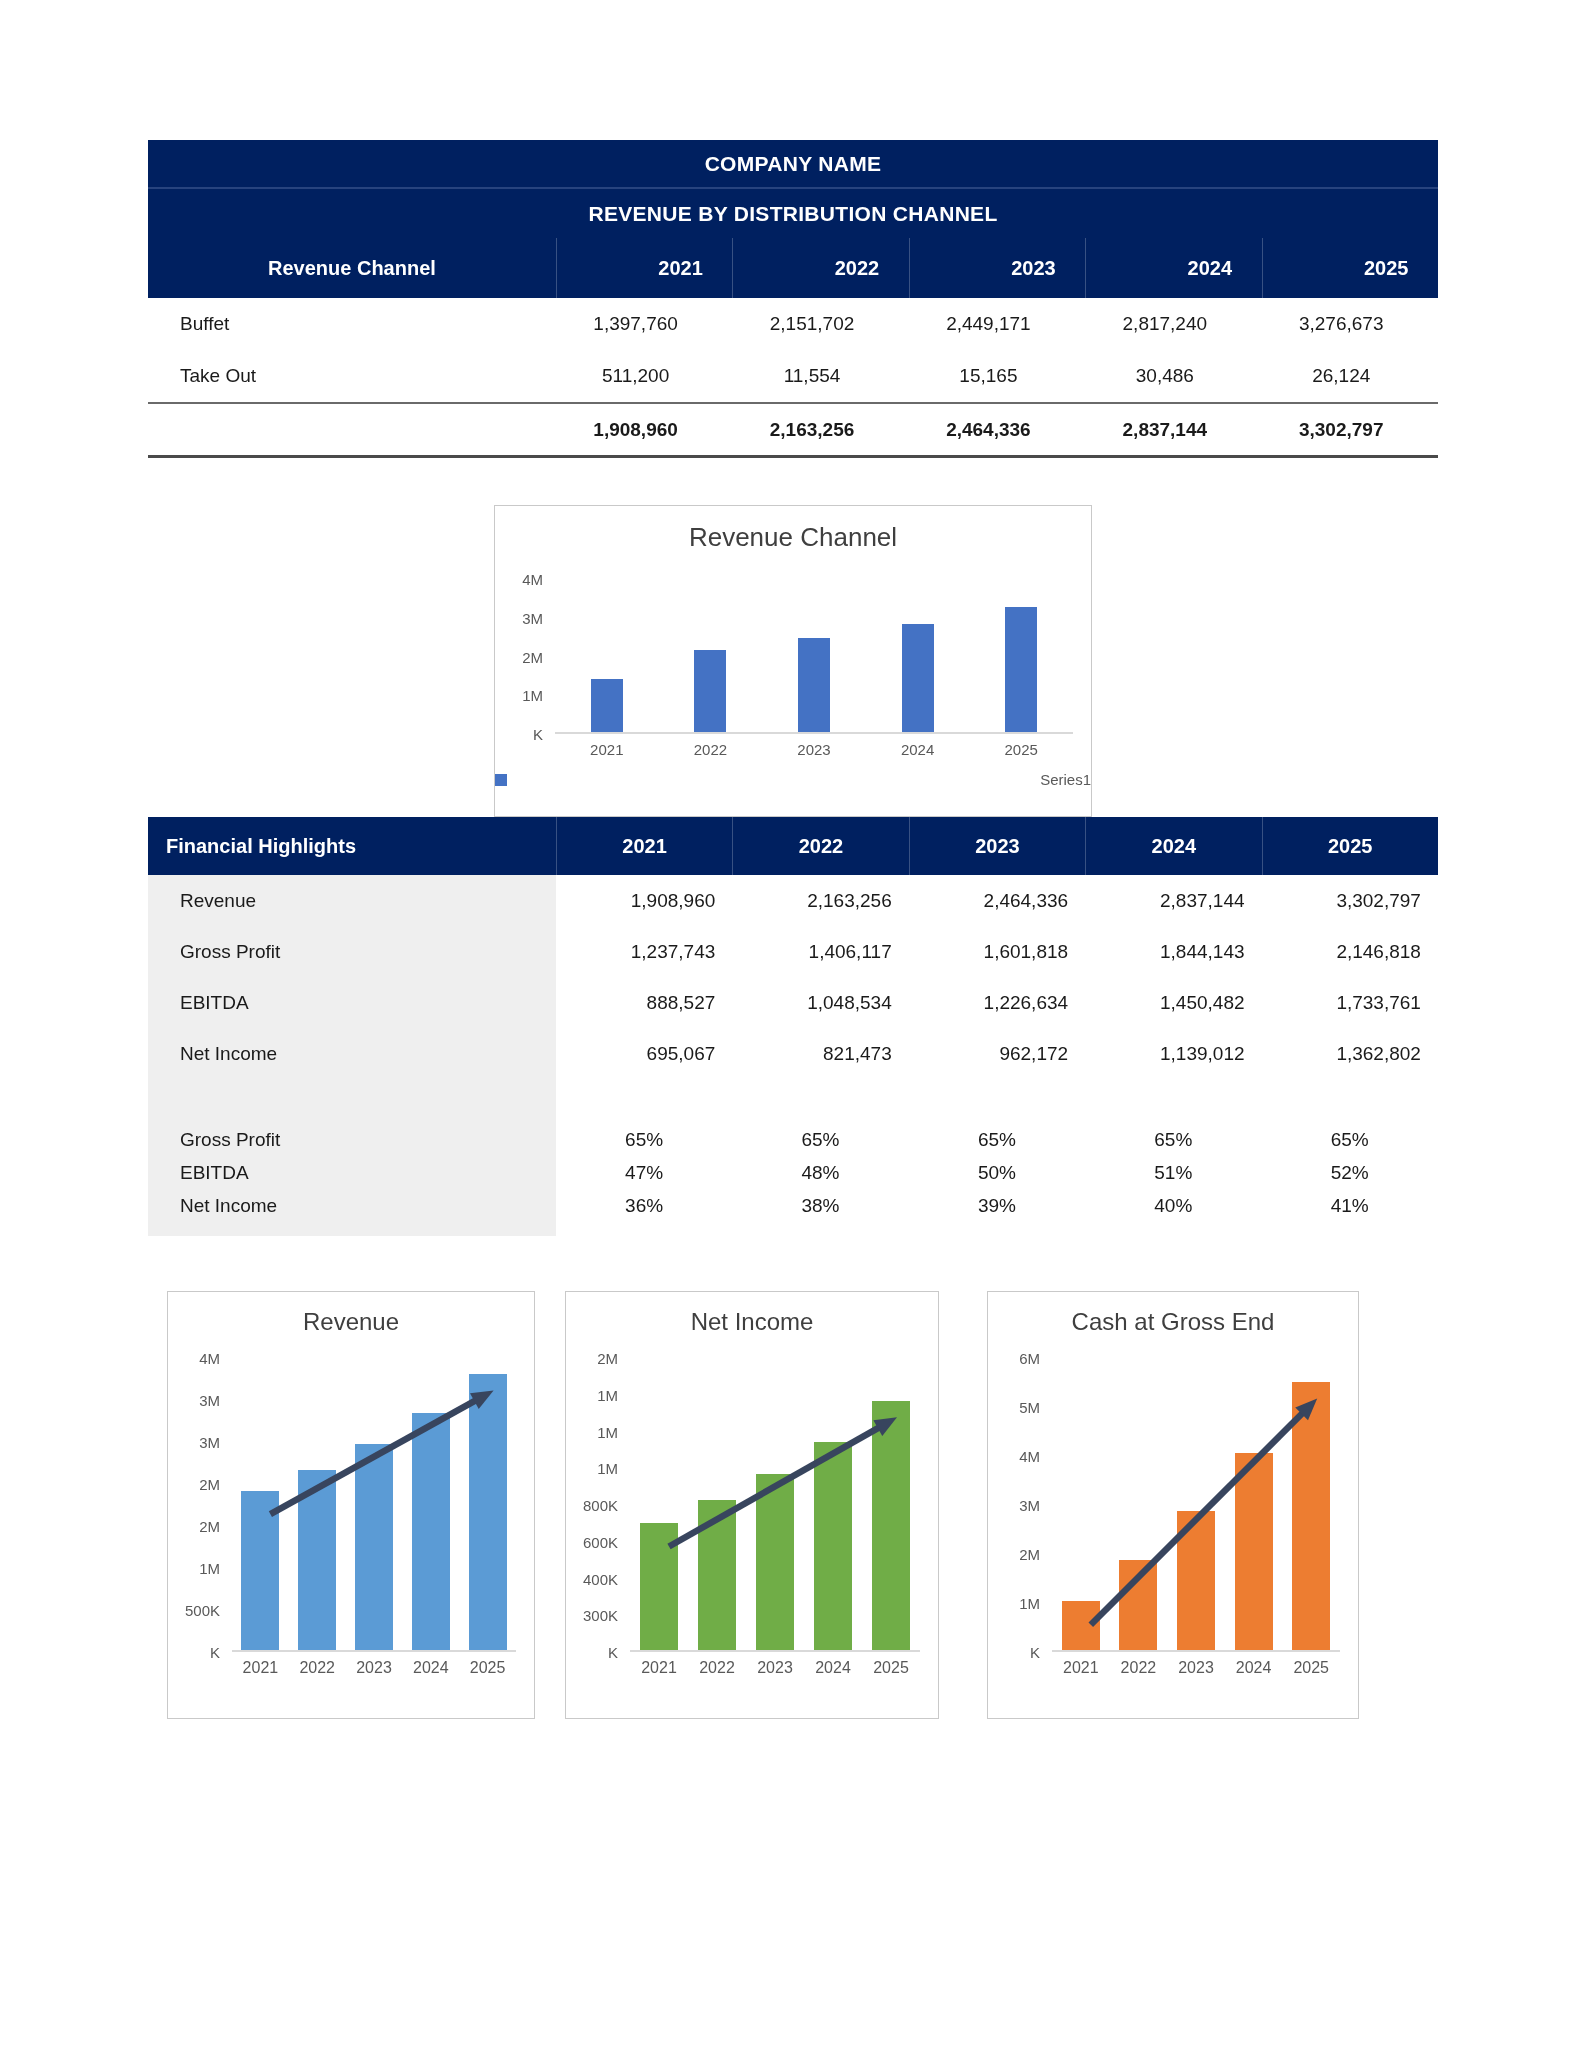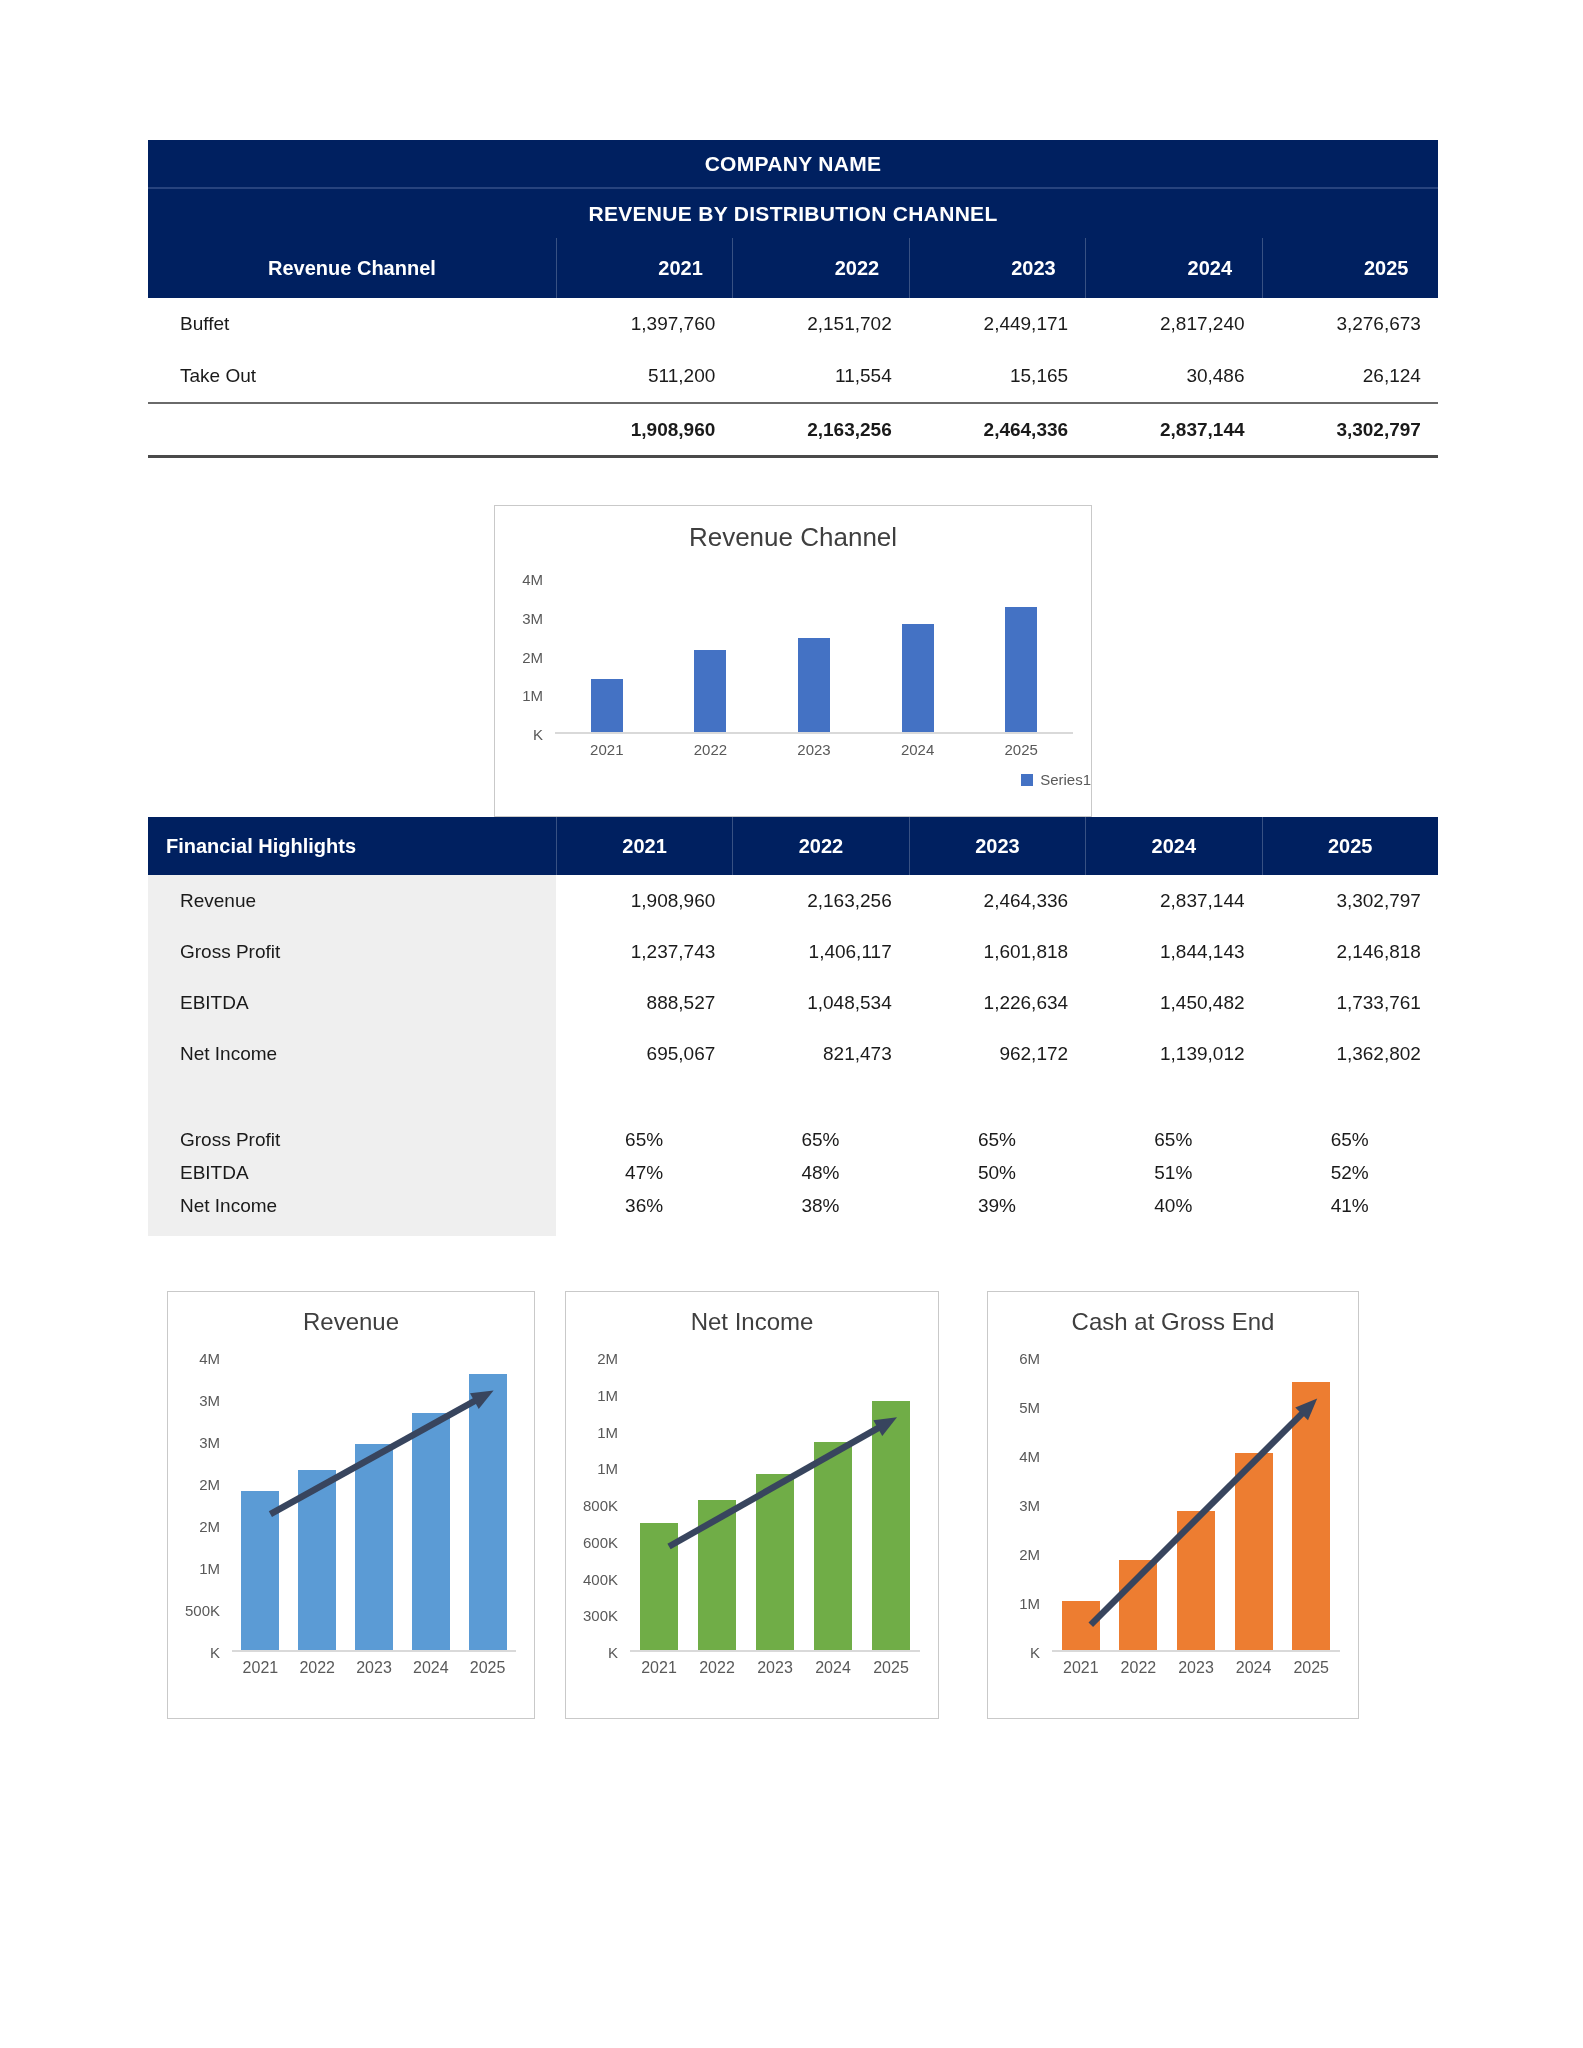--- a/index.html
+++ b/index.html
@@ -37,21 +37,21 @@
   .col-label{width:31.62%;display:flex;align-items:center;}
   .t1 .thead .col-label{justify-content:center;}
   .fh .thead .col-label{justify-content:flex-start;padding-left:18px;}
   .col-year{
     width:13.676%;display:flex;align-items:center;justify-content:center;
     border-left:1px solid rgba(255,255,255,.22);
   }
   .t1 .col-year span{transform:translateX(36px);}
   .trow{display:flex;align-items:center;height:52px;font-size:19px;}
   .trow .col-label{padding-left:32px;}
-  .cv{width:13.676%;text-align:right;padding-right:17px;font-variant-numeric:tabular-nums;}
+  .cv{width:13.676%;text-align:center;padding-right:17px;font-variant-numeric:tabular-nums;}
   .t1 .trow.total{height:56px;font-weight:bold;border-top:2px solid #6a6a6a;border-bottom:3px solid #4a4a4a;}
 
   .fh .frow{display:flex;align-items:stretch;}
   .fh .fl{width:31.62%;background:var(--label-bg);display:flex;align-items:center;padding-left:32px;}
   .fh .frow{height:51px;font-size:19px;}
   .fh .frow.spacer{height:44px;}
   .fh .frow.pct{height:33px;}
   .fh .frow.padrow{height:14px;}
   .fh .fv{width:13.676%;display:flex;align-items:center;justify-content:flex-end;padding-right:17px;font-variant-numeric:tabular-nums;}
   .fh .fp{width:13.676%;display:flex;align-items:center;justify-content:center;}
@@ -71,21 +71,21 @@
   .main .y-axis{width:60px;}
   .small .y-axis{width:64px;}
   .y-axis span{position:absolute;right:12px;transform:translateY(-50%);white-space:nowrap;}
   .chart-plot{position:relative;flex:1;border-bottom:2px solid var(--grid);}
   .main .chart-plot,.main .y-axis{height:155px;}
   .small .chart-plot,.small .y-axis{height:294px;}
   .bar{position:absolute;bottom:0;transform:translateX(-50%);}
   .x-axis{display:flex;margin-top:7px;color:var(--axis-text);font-size:16px;}
   .x-axis .xs{flex:1;text-align:center;}
   .main .x-axis{font-size:15px;}
-  .legend{display:flex;align-items:center;justify-content:flex-end;gap:7px;margin-top:13px;color:var(--axis-text);font-size:15px;}
+  .legend{display:flex;align-items:center;justify-content:space-between;gap:7px;margin-top:13px;color:var(--axis-text);font-size:15px;}
   .legend .sw{width:12px;height:12px;}
   .arrow-svg{position:absolute;left:0;top:0;width:100%;height:100%;overflow:visible;pointer-events:none;}
 </style>
 </head>
 <body>
 
 <div class="page">
   <div class="content">
 
     <div>

